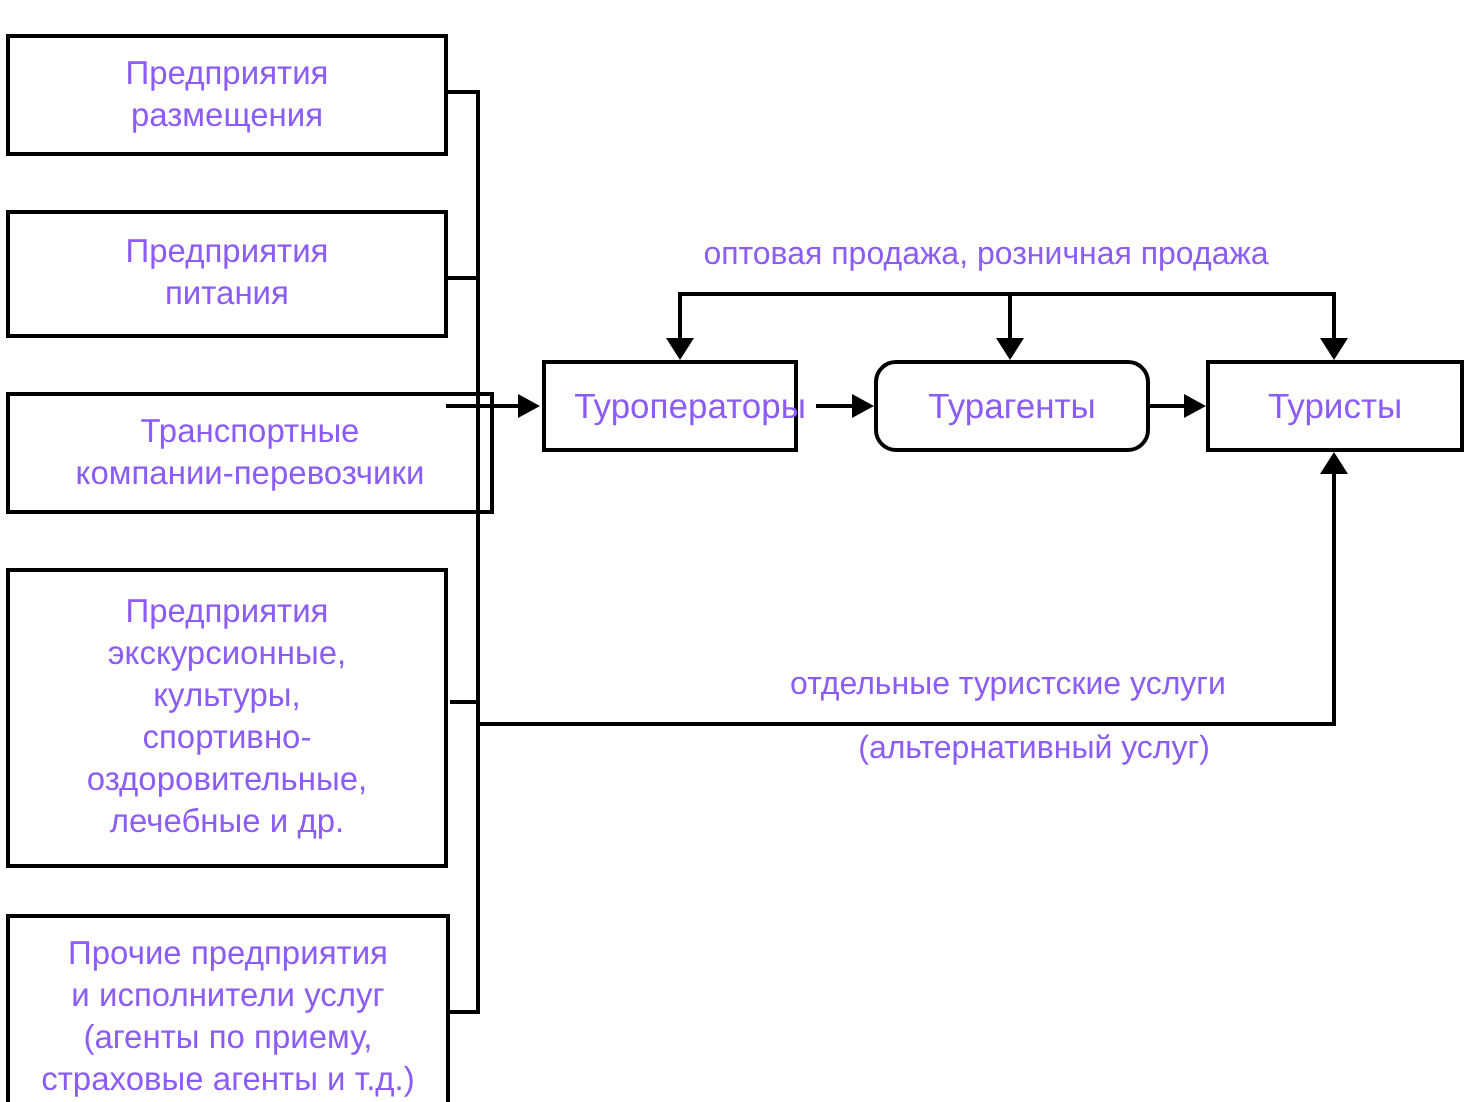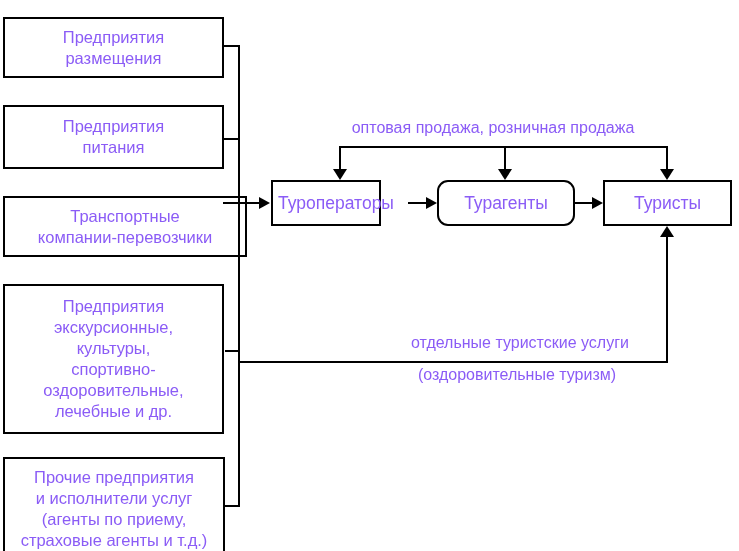--- a/index.html
+++ b/index.html
@@ -32,21 +32,21 @@
     font-size: 17.5px;
     line-height: 20px;
   }
   
   .b1 { left: 3px;  top: 3px;   width: 221px; height: 61px; }
   .b2 { left: 3px;  top: 91px;  width: 221px; height: 64px; }
   .b3 { left: 3px;  top: 182px; width: 244px; height: 61px; }
   .b4 { left: 3px;  top: 270px; width: 221px; height: 150px; }
   .b5 { left: 3px;  top: 443px; width: 222px; height: 104px; }
   
-  .c1 { left: 271px; top: 166px; width: 110px; height: 46px; padding-left: 20px; }
+  .c1 { left: 271px; top: 166px; width: 128px; height: 46px; padding-left: 20px; }
   .c2 { left: 437px; top: 166px; width: 138px; height: 46px; border-radius: 11px; }
   .c3 { left: 603px; top: 166px; width: 129px; height: 46px; justify-content: center; }
 
   .line { position: absolute; background: #000000; }
   
   .l-collector { left: 238px; top: 31px; width: 2px; height: 462px; }
   .l-stub1 { left: 224px; top: 31px;  width: 16px; height: 2px; }
   .l-stub2 { left: 224px; top: 124px; width: 16px; height: 2px; }
   .l-stub4 { left: 225px; top: 336px; width: 15px; height: 2px; }
   .l-stub5 { left: 225px; top: 491px; width: 15px; height: 2px; }
@@ -71,21 +71,21 @@
   .a-b3 { left: 259px; top: 183px; }
   .a-chain1 { left: 426px; top: 183px; }
   .a-chain2 { left: 592px; top: 183px; }
   .a-drop1 { left: 333px; top: 155px; }
   .a-drop2 { left: 498px; top: 155px; }
   .a-drop3 { left: 660px; top: 155px; }
   .a-up { left: 660px; top: 212px; }
 
   .note { position: absolute; text-align: center; font-size: 16px; line-height: 19px; }
   .n-top { left: 303px; top: 104px; width: 380px; }
-  .n-sep { left: 390px; top: 319px; width: 260px; }
+  .n-sep { left: 374px; top: 319px; width: 260px; }
   .n-alt { left: 387px; top: 351px; width: 260px; }
 </style>
 </head>
 <body>
 
 <div class="canvas">
 
   <div class="box b1">
     <span class="box-label">Предприятия
 размещения</span>
@@ -144,15 +144,15 @@
   <div class="arr arr-down a-drop2"></div>
   <div class="line l-drop3"></div>
   <div class="arr arr-down a-drop3"></div>
 
   <div class="line l-bottomh"></div>
   <div class="line l-bottomv"></div>
   <div class="arr arr-up a-up"></div>
 
   <div class="note n-top">оптовая продажа, розничная продажа</div>
   <div class="note n-sep">отдельные туристские услуги</div>
-  <div class="note n-alt">(оздоровительные туризм)</div>
+  <div class="note n-alt">(альтернативный услуг)</div>
 
 </div>
 
 </body></html>

